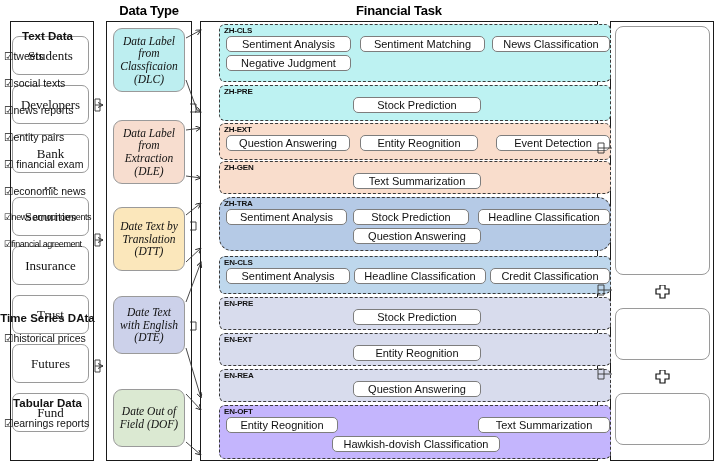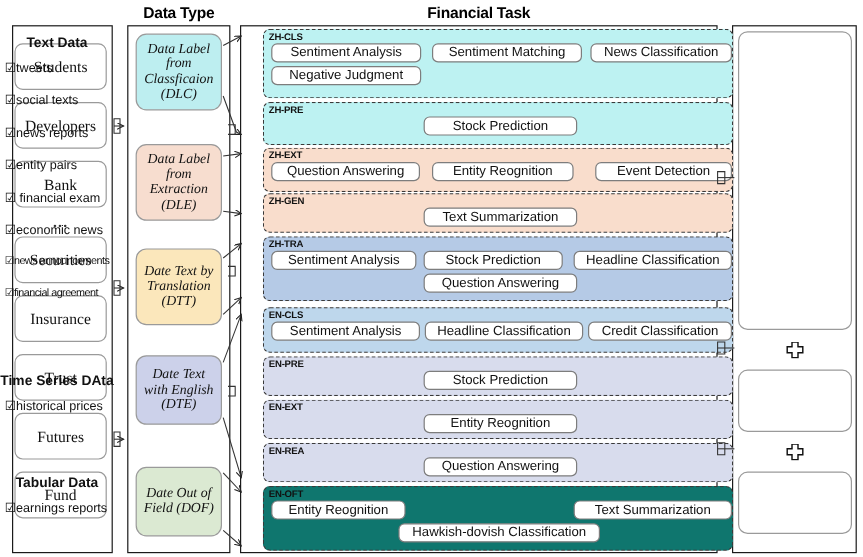--- a/index.html
+++ b/index.html
@@ -182,21 +182,21 @@
       <div class="ft-group" style="top:123px;height:37px;background:#f9ddcc;">
         <div class="ft-tag">ZH-EXT</div>
         <div class="ft-item" style="left:6px;width:124px;top:11px;">Question Answering</div>
         <div class="ft-item" style="left:140px;width:118px;top:11px;">Entity Reognition</div>
         <div class="ft-item" style="left:276px;width:114px;top:11px;">Event Detection</div>
       </div>
       <div class="ft-group" style="top:161px;height:33px;background:#f9ddcc;">
         <div class="ft-tag">ZH-GEN</div>
         <div class="ft-item" style="left:133px;width:128px;top:11px;">Text Summarization</div>
       </div>
-      <div class="ft-group" style="top:197px;height:54px;background:#b5cae6;">
+      <div class="ft-group" style="top:197px;height:54px;background:#b5cae6;border-radius:13px;">
         <div class="ft-tag">ZH-TRA</div>
         <div class="ft-item" style="left:6px;width:121px;top:11px;">Sentiment Analysis</div>
         <div class="ft-item" style="left:133px;width:116px;top:11px;">Stock Prediction</div>
         <div class="ft-item" style="left:258px;width:132px;top:11px;">Headline Classification</div>
         <div class="ft-item" style="left:133px;width:128px;top:30px;">Question Answering</div>
       </div>
       <div class="ft-group" style="top:256px;height:38px;background:#bed7ec;">
         <div class="ft-tag">EN-CLS</div>
         <div class="ft-item" style="left:6px;width:124px;top:11px;">Sentiment Analysis</div>
         <div class="ft-item" style="left:134px;width:132px;top:11px;">Headline Classification</div>
@@ -207,21 +207,21 @@
         <div class="ft-item" style="left:133px;width:128px;top:11px;">Stock Prediction</div>
       </div>
       <div class="ft-group" style="top:333px;height:33px;background:#d8dced;">
         <div class="ft-tag">EN-EXT</div>
         <div class="ft-item" style="left:133px;width:128px;top:11px;">Entity Reognition</div>
       </div>
       <div class="ft-group" style="top:369px;height:33px;background:#d8dced;">
         <div class="ft-tag">EN-REA</div>
         <div class="ft-item" style="left:133px;width:128px;top:11px;">Question Answering</div>
       </div>
-      <div class="ft-group" style="top:405px;height:54px;background:#0f766e;">
+      <div class="ft-group" style="top:405px;height:54px;background:#c4b5fd;">
         <div class="ft-tag">EN-OFT</div>
         <div class="ft-item" style="left:6px;width:112px;top:11px;">Entity Reognition</div>
         <div class="ft-item" style="left:258px;width:132px;top:11px;">Text Summarization</div>
         <div class="ft-item" style="left:112px;width:168px;top:30px;">Hawkish-dovish Classification</div>
       </div>
       <div class="src-box" style="top:26px;height:249px;"></div>
       <div class="src-title" style="top:30px;">Text  Data</div>
       <div class="src-item" style="top:50px;">☑tweets</div>
       <div class="src-item" style="top:77px;">☑social texts</div>
       <div class="src-item" style="top:104px;">☑news reports</div>

